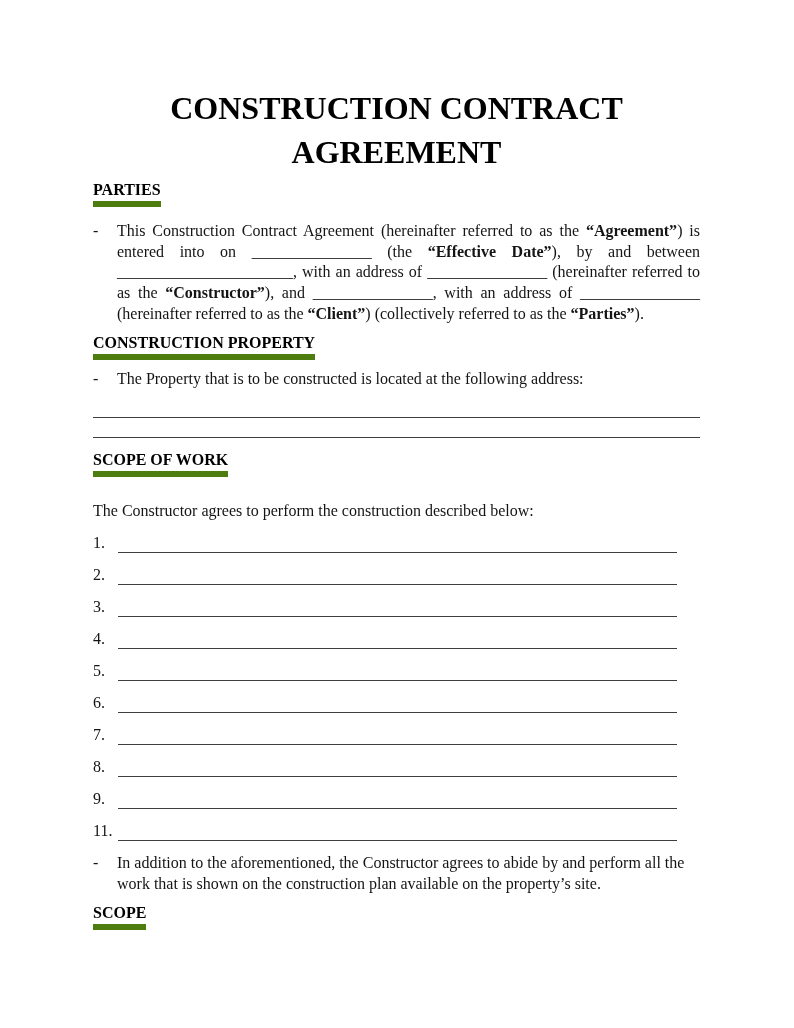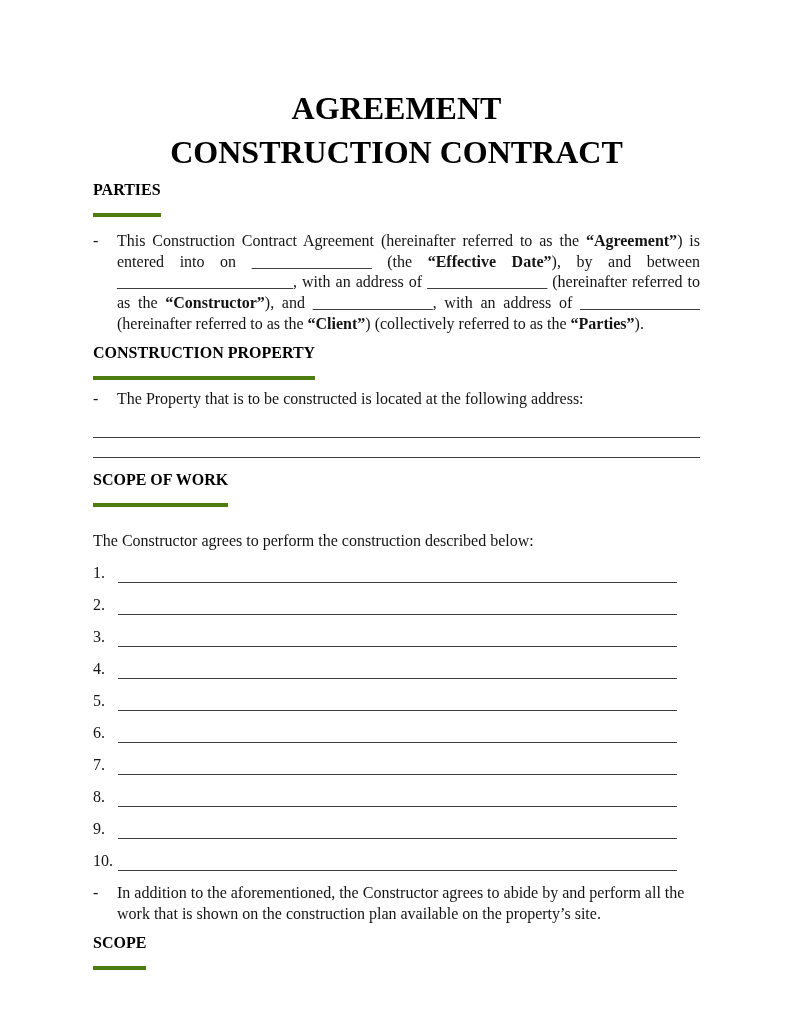--- a/index.html
+++ b/index.html
@@ -20,22 +20,22 @@
     text-align: center;
     font-weight: bold;
     font-size: 32px;
     line-height: 44px;
     color: #000;
     margin: 0;
   }
   .sec-heading { margin: 0; font-weight: bold; color: #000; }
   .sec-heading .hd {
     display: inline-block;
-    border-bottom: 4px solid #4d7c0f;
-    padding-bottom: 12px;
+    border-bottom: 6px solid #4d7c0f;
+    padding-bottom: 0px;
   }
   .h-parties   { margin-top: 6px; }
   .h-property  { margin-top: 8px; }
   .h-scope     { margin-top: 12px; }
   .h-term      { margin-top: 8px; }
 
   .bullet-row { display: flex; }
   .bullet-marker { width: 24px; flex: 0 0 24px; }
   .bullet-body { flex: 1; }
   .justified { text-align: justify; }
@@ -63,22 +63,22 @@
     border-bottom: 1.5px solid #3e3e3e;
   }
   b { font-weight: bold; }
 </style>
 </head>
 <body>
 
 <div class="page">
 
   <h1 class="doc-title">
+    <div>CONSTRUCTION CONTRACT</div>
     <div>AGREEMENT</div>
-    <div>CONSTRUCTION CONTRACT</div>
   </h1>
 
   <div class="sec-heading h-parties">
     <span class="hd">PARTIES</span>
   </div>
 
   <div class="bullet-row p-parties">
     <div class="bullet-marker">-</div>
     <div class="bullet-body justified"><span>This Construction Contract Agreement (hereinafter referred to as the </span><b>“Agreement”</b><span>) is entered into on </span><span>_______________</span><span> (the </span><b>“Effective Date”</b><span>), by and between </span><span>______________________</span><span>, with an address of </span><span>_______________</span><span> (hereinafter referred to as the </span><b>“Constructor”</b><span>), and </span><span>_______________</span><span>, with an address of </span><span>_______________</span><span> (hereinafter referred to as the </span><b>“Client”</b><span>) (collectively referred to as the </span><b>“Parties”</b><span>).</span></div>
   </div>
@@ -132,21 +132,21 @@
     </div>
     <div class="scope-row">
       <span class="scope-num">8.</span>
       <span class="scope-blank"></span>
     </div>
     <div class="scope-row">
       <span class="scope-num">9.</span>
       <span class="scope-blank"></span>
     </div>
     <div class="scope-row">
-      <span class="scope-num">10.</span>
+      <span class="scope-num">11.</span>
       <span class="scope-blank"></span>
     </div>
   </div>
 
   <div class="bullet-row p-note">
     <div class="bullet-marker">-</div>
     <div class="bullet-body">In addition to the aforementioned, the Constructor agrees to abide by and perform all the work that is shown on the construction plan available on the property’s site.</div>
   </div>
 
   <div class="sec-heading h-term">

